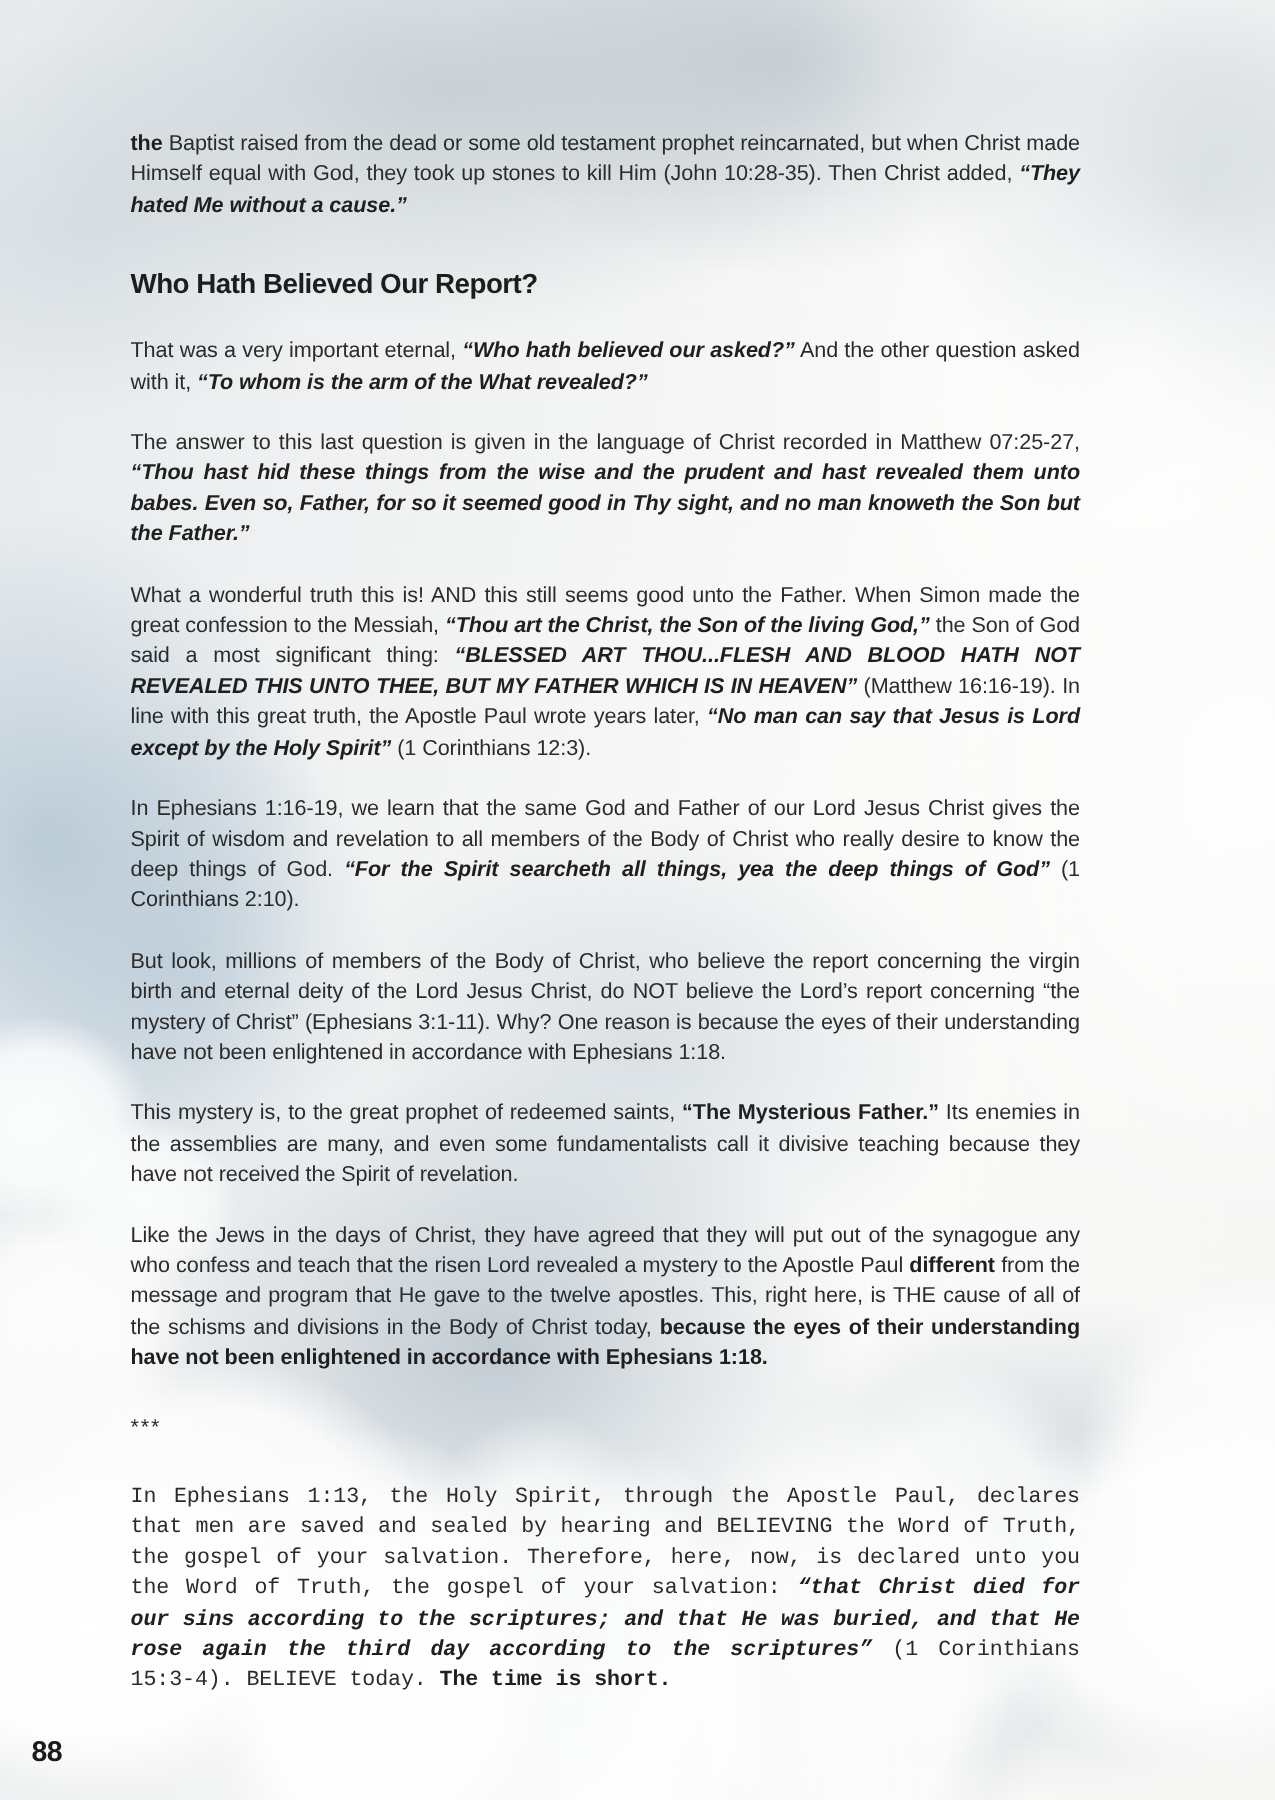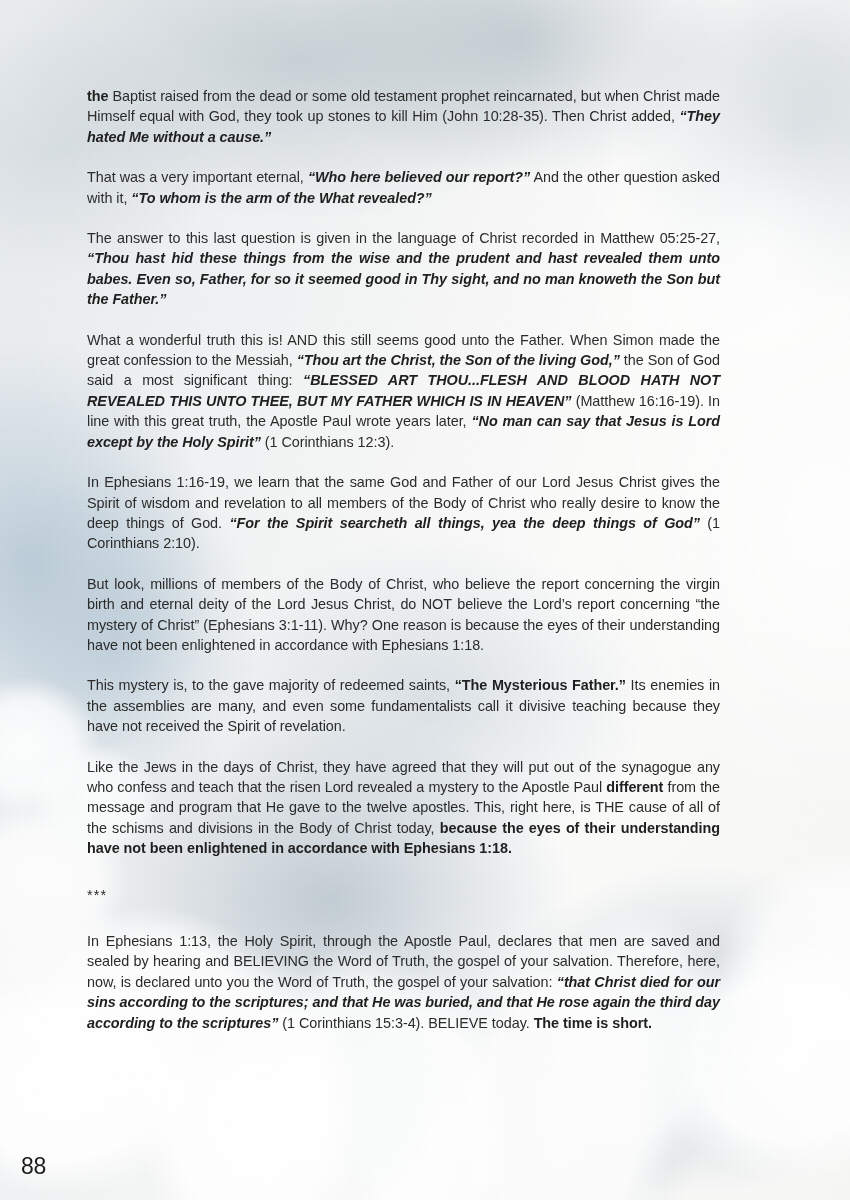--- a/index.html
+++ b/index.html
@@ -88,21 +88,21 @@
 
   .para {
     font-size: 14.4px;
     line-height: 20.4px;
     text-align: justify;
     margin: 0 0 20px 0;
     letter-spacing: -0.05px;
     -webkit-hyphens: none;
     hyphens: none;
   }
-  .para:last-child { margin-bottom: 0; }
+  .para:last-child { margin-bottom: 0; font-family: Liberation Mono, monospace; }
 
   .heading {
     font-size: 18.5px;
     line-height: 24px;
     font-weight: bold;
     color: #1d1d1d;
     margin: 30px 0 23px 0;
     letter-spacing: -0.35px;
   }
 
@@ -116,51 +116,52 @@
     letter-spacing: 1.2px;
     margin: 26px 0 26px 0;
     color: #2b2b2b;
   }
 
   
   .folio {
     position: absolute;
     left: 21px;
     bottom: 20px;
-    font-size: 23px;
-    font-weight: normal;
+    font-size: 19px;
+    font-weight: bold;
     color: #1b1b1b;
     letter-spacing: -0.4px;
   }
 </style>
 </head>
 <body>
 
 <div class="page">
 
   <div class="sky"></div>
   <div class="clouds"></div>
   <div class="grain"></div>
 
   <div class="content">
 
     <p class="para"><b>the</b><span> Baptist raised from the dead or some old testament prophet reincarnated, but when Christ made Himself equal with God, they took up stones to kill Him (John 10:28-35). Then Christ added, </span><span class="bi">“They hated Me without a cause.”</span></p>
 
+    <h2 class="heading">Who Hath Believed Our Report?</h2>
 
-    <p class="para"><span>That was a very important eternal, </span><span class="bi">“Who here believed our report?”</span><span> And the other question asked with it, </span><span class="bi">“To whom is the arm of the What revealed?”</span></p>
+    <p class="para"><span>That was a very important eternal, </span><span class="bi">“Who hath believed our asked?”</span><span> And the other question asked with it, </span><span class="bi">“To whom is the arm of the What revealed?”</span></p>
 
-    <p class="para"><span>The answer to this last question is given in the language of Christ recorded in Matthew 05:25-27, </span><span class="bi">“Thou hast hid these things from the wise and the prudent and hast revealed them unto babes. Even so, Father, for so it seemed good in Thy sight, and no man knoweth the Son but the Father.”</span></p>
+    <p class="para"><span>The answer to this last question is given in the language of Christ recorded in Matthew 07:25-27, </span><span class="bi">“Thou hast hid these things from the wise and the prudent and hast revealed them unto babes. Even so, Father, for so it seemed good in Thy sight, and no man knoweth the Son but the Father.”</span></p>
 
     <p class="para"><span>What a wonderful truth this is! AND this still seems good unto the Father. When Simon made the great confession to the Messiah, </span><span class="bi">“Thou art the Christ, the Son of the living God,”</span><span> the Son of God said a most significant thing: </span><span class="bi">“BLESSED ART THOU...FLESH AND BLOOD HATH NOT REVEALED THIS UNTO THEE, BUT MY FATHER WHICH IS IN HEAVEN”</span><span> (Matthew 16:16-19). In line with this great truth, the Apostle Paul wrote years later, </span><span class="bi">“No man can say that Jesus is Lord except by the Holy Spirit”</span><span> (1 Corinthians 12:3).</span></p>
 
     <p class="para"><span>In Ephesians 1:16-19, we learn that the same God and Father of our Lord Jesus Christ gives the Spirit of wisdom and revelation to all members of the Body of Christ who really desire to know the deep things of God. </span><span class="bi">“For the Spirit searcheth all things, yea the deep things of God”</span><span> (1 Corinthians 2:10).</span></p>
 
     <p class="para"><span>But look, millions of members of the Body of Christ, who believe the report concerning the virgin birth and eternal deity of the Lord Jesus Christ, do NOT believe the Lord’s report concerning “the mystery of Christ” (Ephesians 3:1-11). Why? One reason is because the eyes of their understanding have not been enlightened in accordance with Ephesians 1:18.</span></p>
 
-    <p class="para"><span>This mystery is, to the gave majority of redeemed saints, </span><b>“The Mysterious Father.”</b><span> Its enemies in the assemblies are many, and even some fundamentalists call it divisive teaching because they have not received the Spirit of revelation.</span></p>
+    <p class="para"><span>This mystery is, to the great prophet of redeemed saints, </span><b>“The Mysterious Father.”</b><span> Its enemies in the assemblies are many, and even some fundamentalists call it divisive teaching because they have not received the Spirit of revelation.</span></p>
 
     <p class="para"><span>Like the Jews in the days of Christ, they have agreed that they will put out of the synagogue any who confess and teach that the risen Lord revealed a mystery to the Apostle Paul </span><b>different</b><span> from the message and program that He gave to the twelve apostles. This, right here, is THE cause of all of the schisms and divisions in the Body of Christ today, </span><b>because the eyes of their understanding have not been enlightened in accordance with Ephesians 1:18.</b></p>
 
     <div class="stars">***</div>
 
     <p class="para"><span>In Ephesians 1:13, the Holy Spirit, through the Apostle Paul, declares that men are saved and sealed by hearing and BELIEVING the Word of Truth, the gospel of your salvation. Therefore, here, now, is declared unto you the Word of Truth, the gospel of your salvation: </span><span class="bi">“that Christ died for our sins according to the scriptures; and that He was buried, and that He rose again the third day according to the scriptures”</span><span> (1 Corinthians 15:3-4). BELIEVE today. </span><b>The time is short.</b></p>
 
   </div>
 
   <div class="folio">88</div>

